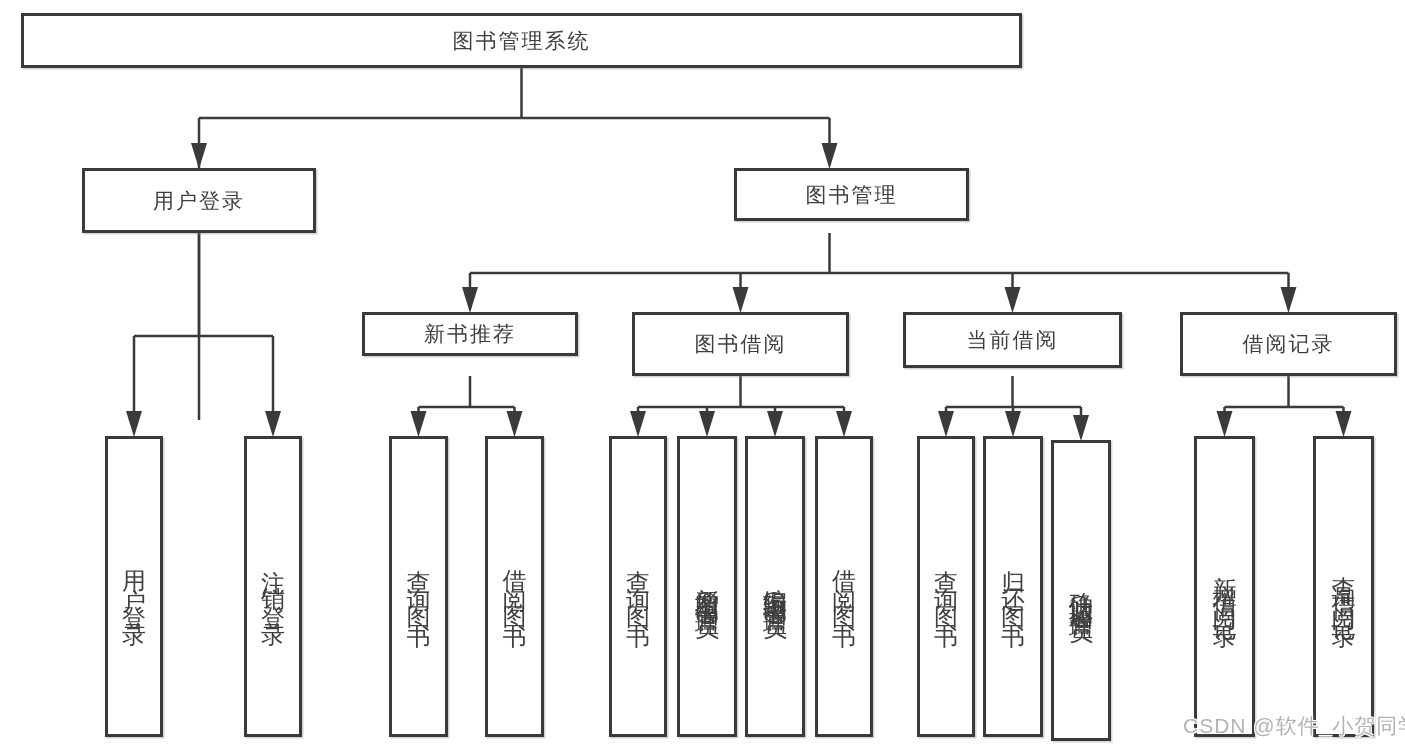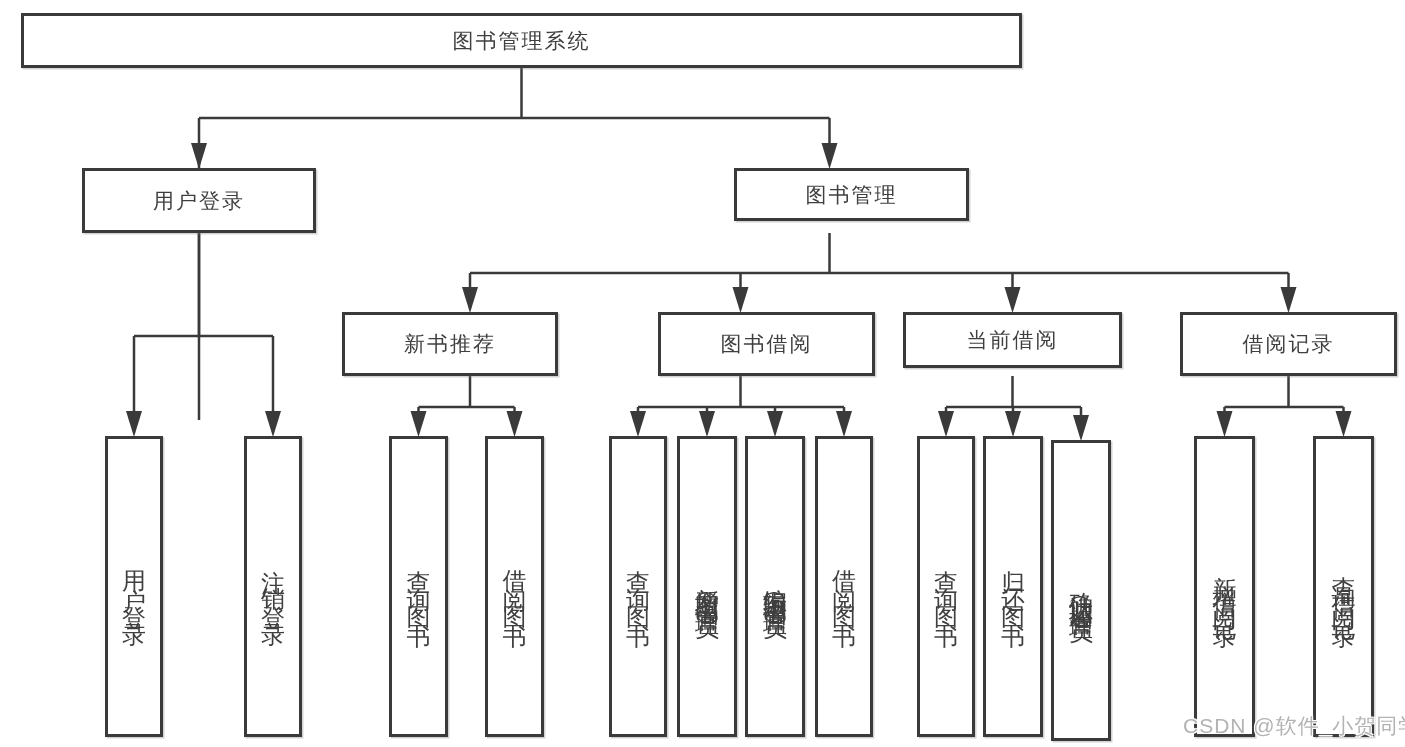--- a/index.html
+++ b/index.html
@@ -111,24 +111,24 @@
   <span class="h-label">图书管理系统</span>
 </div>
 
 <div class="node" style="left:82px;top:168px;width:234px;height:65px;">
   <span class="h-label">用户登录</span>
 </div>
 <div class="node" style="left:712px;top:168px;width:235px;height:53px;margin-left:22px;">
   <span class="h-label">图书管理</span>
 </div>
 
-<div class="node" style="left:342px;top:312px;width:216px;height:64px;">
+<div class="node" style="left:362px;top:312px;width:216px;height:44px;">
   <span class="h-label">新书推荐</span>
 </div>
-<div class="node" style="left:632px;top:312px;width:217px;height:64px;margin-left:26px;">
+<div class="node" style="left:632px;top:312px;width:217px;height:64px;">
   <span class="h-label">图书借阅</span>
 </div>
 <div class="node" style="left:903px;top:312px;width:219px;height:56px;">
   <span class="h-label">当前借阅</span>
 </div>
 <div class="node" style="left:1180px;top:312px;width:217px;height:64px;">
   <span class="h-label">借阅记录</span>
 </div>
 
 <div class="node s4" style="left:105px;top:436px;width:58px;height:301px;">

